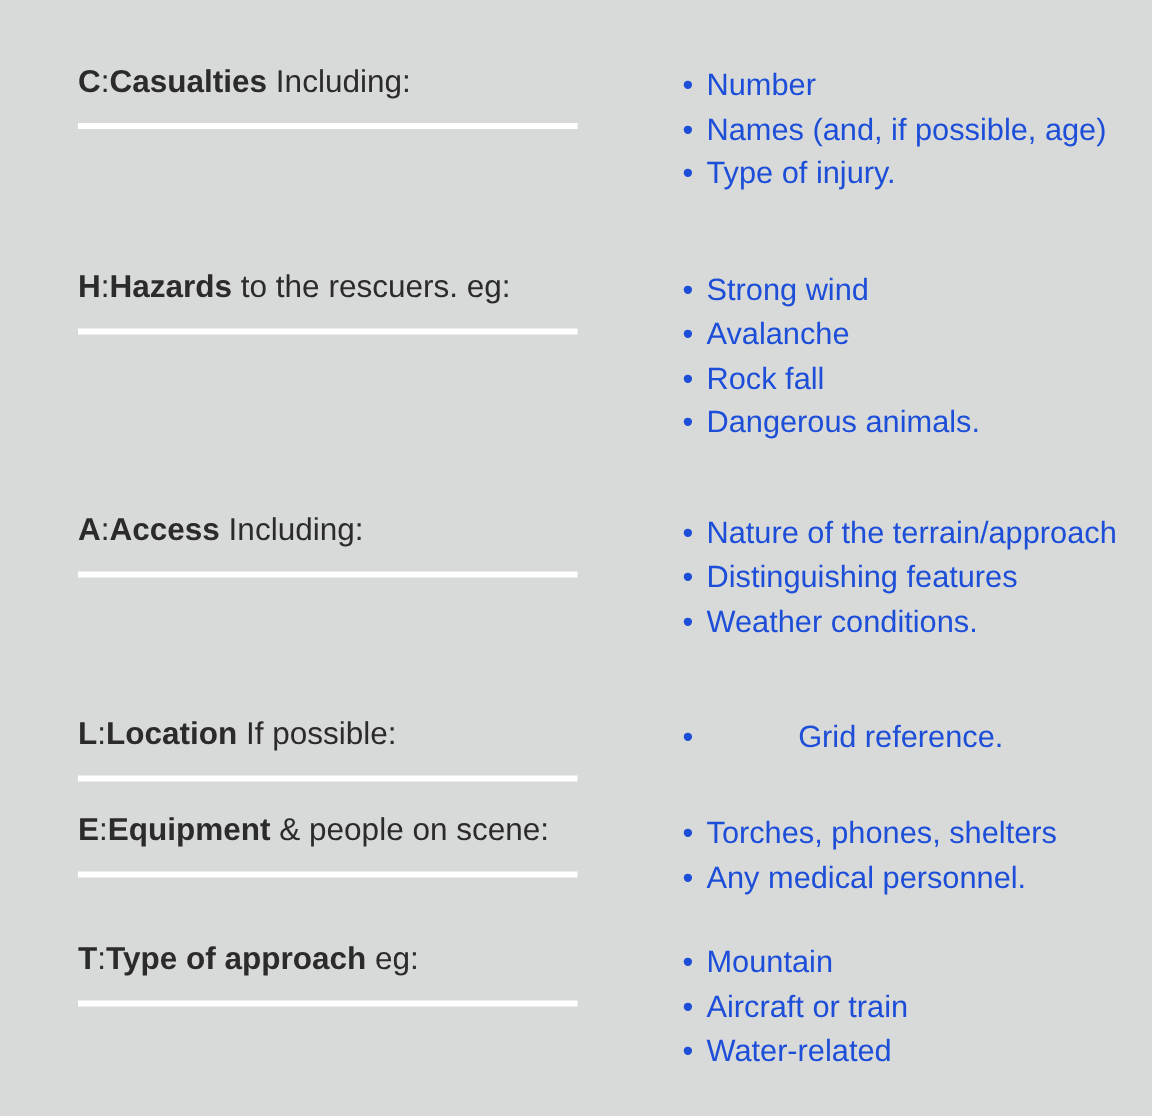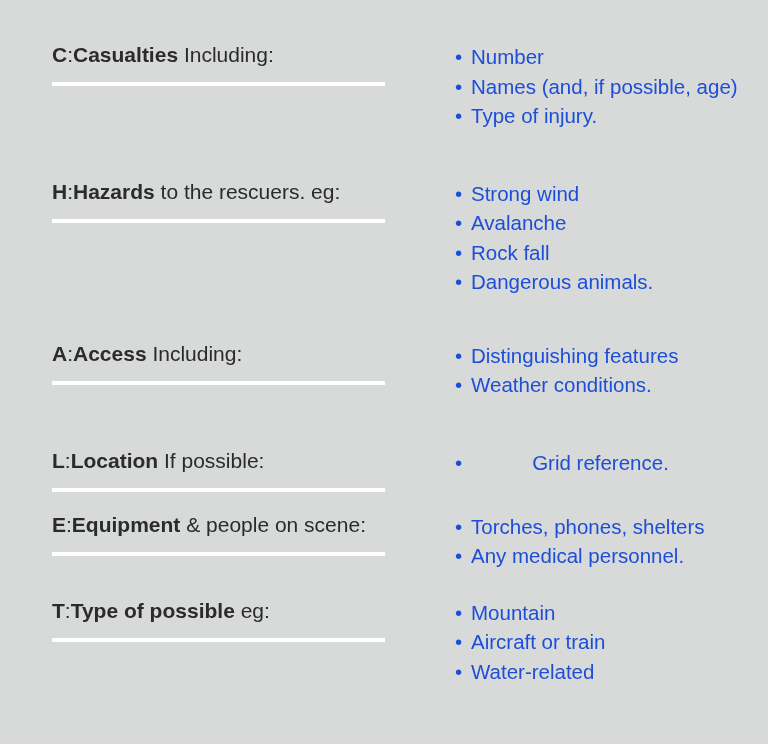--- a/index.html
+++ b/index.html
@@ -127,20 +127,21 @@
     </div>
   </div>
 
   <div class="row block-a">
     <div class="left-col">
       <div class="heading-line"><span class="letter">A</span><span class="tail">:</span><span class="key">Access</span><span class="tail"> Including:</span></div>
       <div class="rule"></div>
     </div>
     <div class="right-col">
       <ul class="bullets bullets-offset-a">
+        <li>Nature of the terrain/approach</li>
         <li>Distinguishing features</li>
         <li>Weather conditions.</li>
       </ul>
     </div>
   </div>
 
   <div class="row block-l">
     <div class="left-col">
       <div class="heading-line"><span class="letter">L</span><span class="tail">:</span><span class="key">Location</span><span class="tail"> If possible:</span></div>
       <div class="rule"></div>
@@ -160,21 +161,21 @@
     <div class="right-col">
       <ul class="bullets bullets-offset-e">
         <li>Torches, phones, shelters</li>
         <li>Any medical personnel.</li>
       </ul>
     </div>
   </div>
 
   <div class="row block-t">
     <div class="left-col">
-      <div class="heading-line"><span class="letter">T</span><span class="tail">:</span><span class="key">Type of possible</span><span class="tail"> eg:</span></div>
+      <div class="heading-line"><span class="letter">T</span><span class="tail">:</span><span class="key">Type of approach</span><span class="tail"> eg:</span></div>
       <div class="rule"></div>
     </div>
     <div class="right-col">
       <ul class="bullets bullets-offset-t">
         <li>Mountain</li>
         <li>Aircraft or train</li>
         <li>Water-related</li>
       </ul>
     </div>
   </div>

